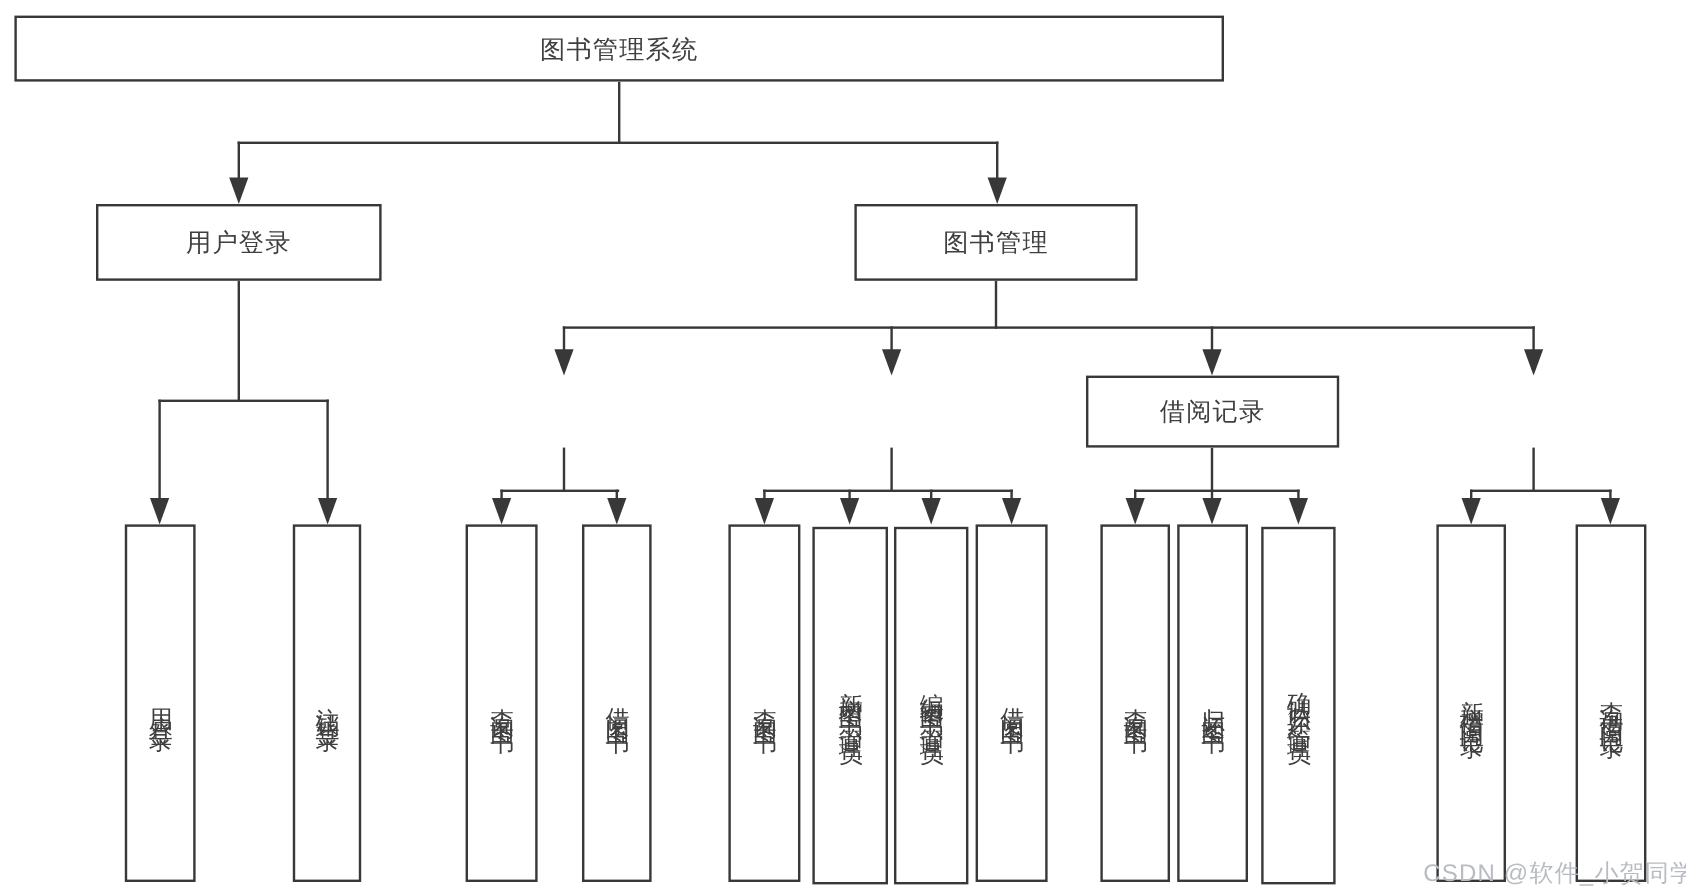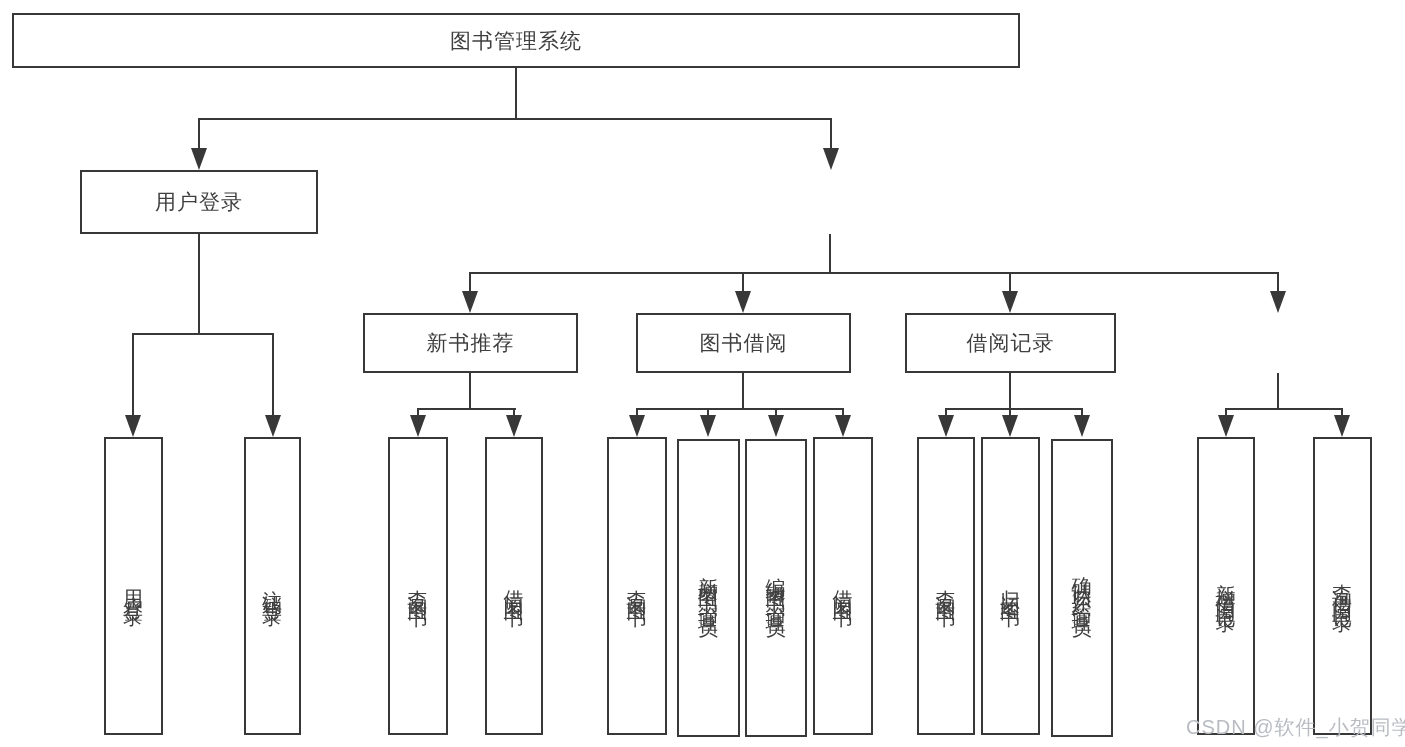--- a/index.html
+++ b/index.html
@@ -80,45 +80,42 @@
   <div class="vline" style="left:515px; top:68px; height:52px;"></div>
   <div class="hline" style="left:198px; top:118px; width:634px;"></div>
   <div class="vline" style="left:198px; top:118px; height:32px;"></div>
   <div class="arrow" style="left:191px; top:148px;"></div>
   <div class="vline" style="left:830px; top:118px; height:32px;"></div>
   <div class="arrow" style="left:823px; top:148px;"></div>
 
   <div class="hbox" style="left:80px; top:170px; width:238px; height:64px;">
     <span>用户登录</span>
   </div>
+  <div class="hbox" style="left:712px; top:170px; width:236px; height:64px;">
+    <span>图书管理</span>
+  </div>
 
   <div class="vline" style="left:198px; top:234px; height:101px;"></div>
   <div class="hline" style="left:132px; top:333px; width:142px;"></div>
   <div class="vline" style="left:132px; top:333px; height:84px;"></div>
   <div class="arrow" style="left:125px; top:415px;"></div>
   <div class="vline" style="left:272px; top:333px; height:84px;"></div>
   <div class="arrow" style="left:265px; top:415px;"></div>
 
   <div class="vline" style="left:829px; top:234px; height:40px;"></div>
   <div class="hline" style="left:469px; top:272px; width:810px;"></div>
   <div class="vline" style="left:469px; top:272px; height:21px;"></div>
   <div class="arrow" style="left:462px; top:291px;"></div>
   <div class="vline" style="left:742px; top:272px; height:21px;"></div>
   <div class="arrow" style="left:735px; top:291px;"></div>
   <div class="vline" style="left:1009px; top:272px; height:21px;"></div>
   <div class="arrow" style="left:1002px; top:291px;"></div>
   <div class="vline" style="left:1277px; top:272px; height:21px;"></div>
   <div class="arrow" style="left:1270px; top:291px;"></div>
 
-  <div class="hbox" style="left:363px; top:313px; width:215px; height:60px;">
-    <span>新书推荐</span>
-  </div>
-  <div class="hbox" style="left:636px; top:313px; width:215px; height:60px;">
-    <span>图书借阅</span>
-  </div>
   <div class="hbox" style="left:905px; top:313px; width:211px; height:60px;">
     <span>借阅记录</span>
   </div>
 
   <div class="vline" style="left:469px; top:373px; height:37px;"></div>
   <div class="hline" style="left:417px; top:408px; width:99px;"></div>
   <div class="vline" style="left:417px; top:408px; height:9px;"></div>
   <div class="arrow" style="left:410px; top:415px;"></div>
   <div class="vline" style="left:513px; top:408px; height:9px;"></div>
   <div class="arrow" style="left:506px; top:415px;"></div>

